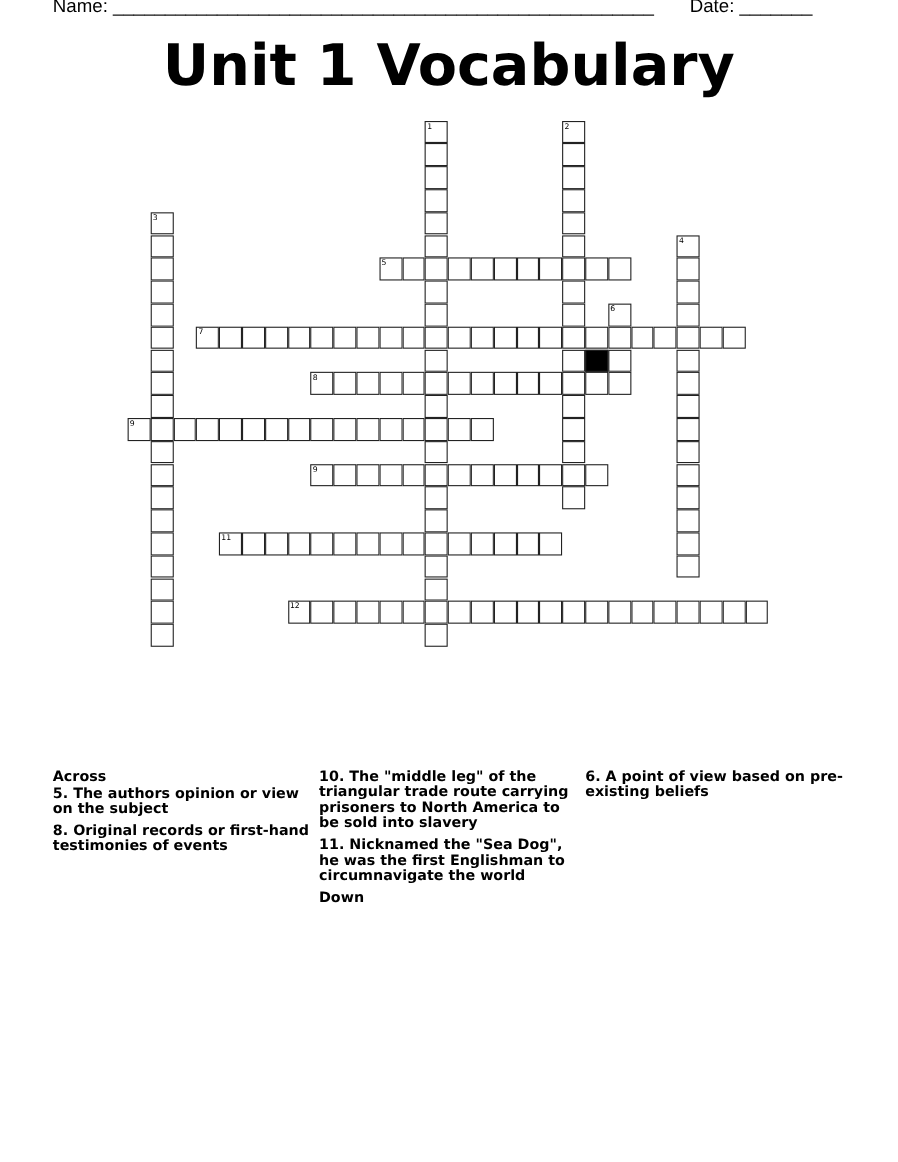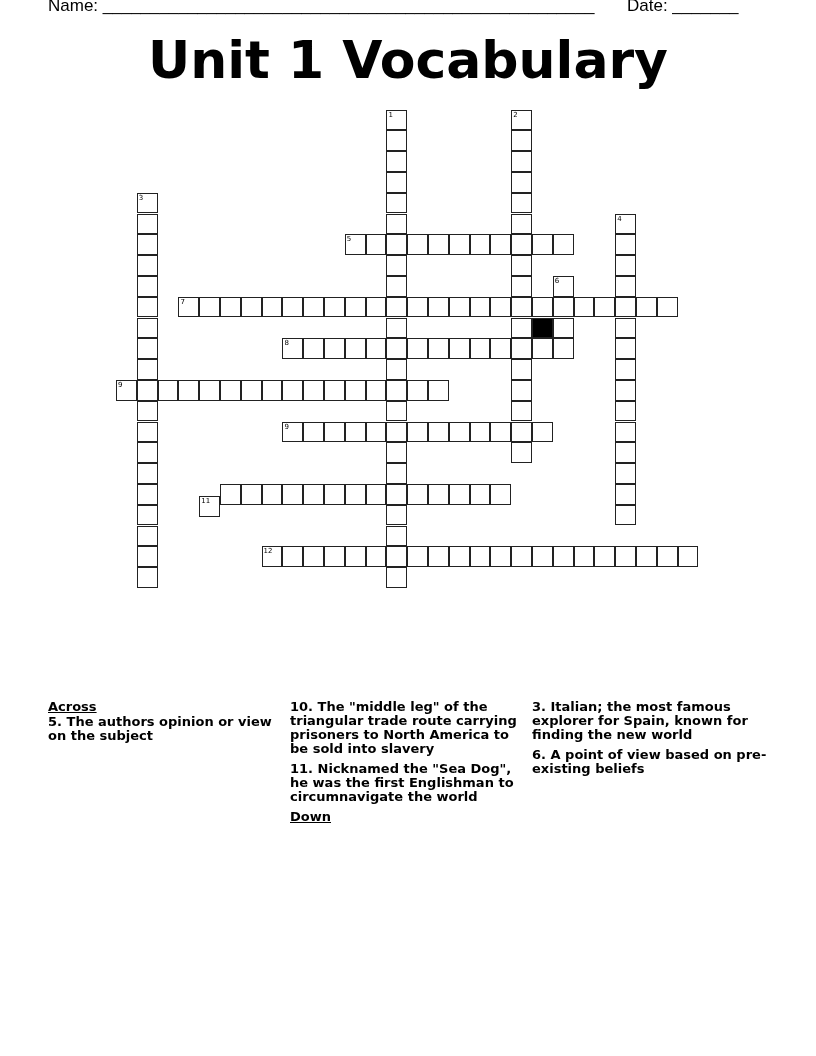--- a/index.html
+++ b/index.html
@@ -8,21 +8,21 @@
     .header-line .date { position: absolute; left: 579px; top: 0; }
     .title { position: absolute; top: 30px; left: 0; width: 816px; text-align: center; font-size: 52px; font-weight: bold; font-family: "DejaVu Sans", sans-serif; letter-spacing: 0px; }
     .grid { position: absolute; left: 116.5px; top: 110px; }
     .cell { position: absolute; width: 20.8px; height: 20.8px; box-sizing: border-box; border: 1px solid #222; background: #fff; margin-left: -0.5px; margin-top: -0.5px; }
     .cell.black { background: #000; }
     .cell .num { position: absolute; top: 0px; left: 1px; font-size: 7px; font-family: "DejaVu Sans", sans-serif; line-height: 8px; }
     .clues { position: absolute; top: 700px; font-family: "DejaVu Sans", sans-serif; font-weight: bold; font-size: 13px; line-height: 14px; }
     .col1 { left: 48px; width: 235px; }
     .col2 { left: 290px; width: 240px; }
     .col3 { left: 532px; width: 240px; }
-    .clue-heading { text-decoration: underline; margin-bottom: 1px; }
+    .clue-heading { margin-bottom: 1px; }
     .clue { margin-bottom: 6px; }
   </style>
 </head>
 <body>
 
 <div class="header-line">
   <span>Name: ____________________________________________________</span>
   <span class="date">Date: _______</span>
 </div>
 
@@ -185,21 +185,21 @@
     <div class="cell" style="left: 187.2px; top: 312px;"></div>
     <div class="cell" style="left: 208px; top: 312px;"></div>
     <div class="cell" style="left: 228.8px; top: 312px;"></div>
     <div class="cell" style="left: 249.6px; top: 312px;"></div>
     <div class="cell" style="left: 291.2px; top: 312px;"></div>
     <div class="cell" style="left: 312px; top: 312px;"></div>
     <div class="cell" style="left: 332.8px; top: 312px;"></div>
     <div class="cell" style="left: 353.6px; top: 312px;"></div>
     <div class="cell" style="left: 374.4px; top: 312px;"></div>
     <div class="cell" style="left: 416px; top: 312px;"></div>
-    <div class="cell" style="left: 83.2px; top: 374.4px; margin-top: 12px;">
+    <div class="cell" style="left: 83.2px; top: 374.4px;">
       <span class="num">11</span>
     </div>
     <div class="cell" style="left: 104px; top: 374.4px;"></div>
     <div class="cell" style="left: 124.8px; top: 374.4px;"></div>
     <div class="cell" style="left: 145.6px; top: 374.4px;"></div>
     <div class="cell" style="left: 166.4px; top: 374.4px;"></div>
     <div class="cell" style="left: 187.2px; top: 374.4px;"></div>
     <div class="cell" style="left: 208px; top: 374.4px;"></div>
     <div class="cell" style="left: 228.8px; top: 374.4px;"></div>
     <div class="cell" style="left: 249.6px; top: 374.4px;"></div>
@@ -229,24 +229,24 @@
     <div class="cell" style="left: 499.2px; top: 436.8px;"></div>
     <div class="cell" style="left: 520px; top: 436.8px;"></div>
     <div class="cell" style="left: 540.8px; top: 436.8px;"></div>
     <div class="cell" style="left: 561.6px; top: 436.8px;"></div>
     <div class="cell black" style="left: 416px; top: 208px;"></div>
   </div>
 
 <div class="clues col1">
   <div class="clue-heading">Across</div>
   <div class="clue">5. The authors opinion or view on the subject</div>
+  <div class="clue">8. Original records or first-hand testimonies of events</div>
 </div>
 
 <div class="clues col2">
   <div class="clue">10. The "middle leg" of the triangular trade route carrying prisoners to North America to be sold into slavery</div>
   <div class="clue">11. Nicknamed the "Sea Dog", he was the first Englishman to circumnavigate the world</div>
   <div class="clue-heading">Down</div>
 </div>
 
 <div class="clues col3">
-  <div class="clue">3. Italian; the most famous explorer for Spain, known for finding the new world</div>
   <div class="clue">6. A point of view based on pre-existing beliefs</div>
 </div>
 
 </body></html>

